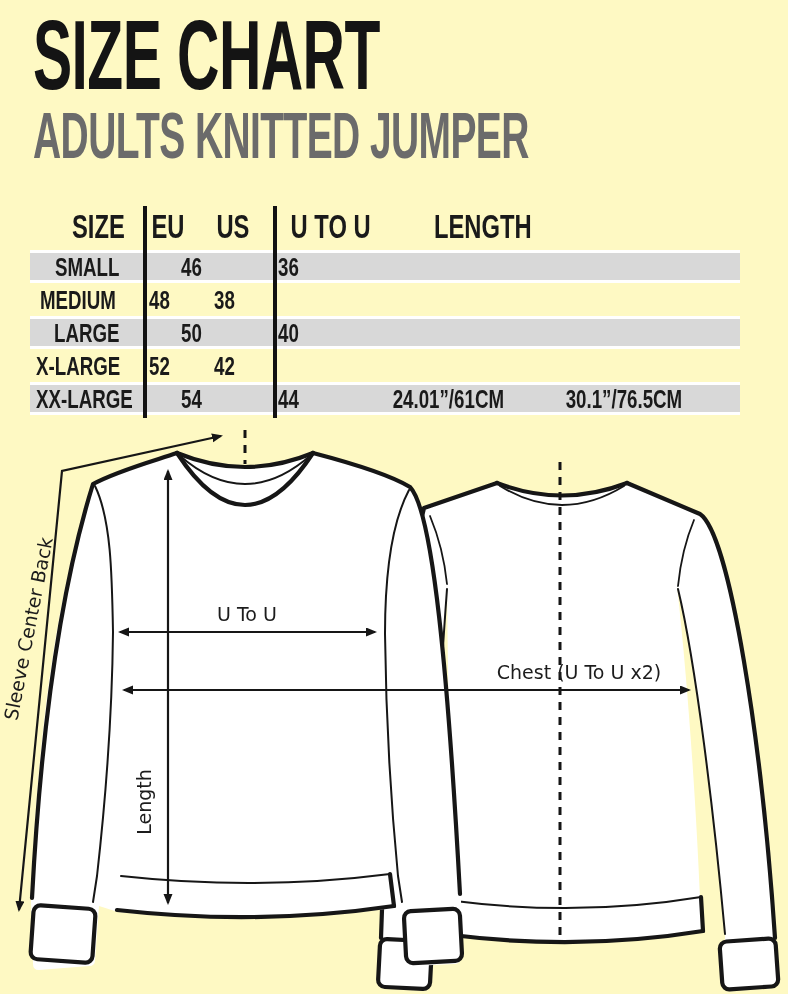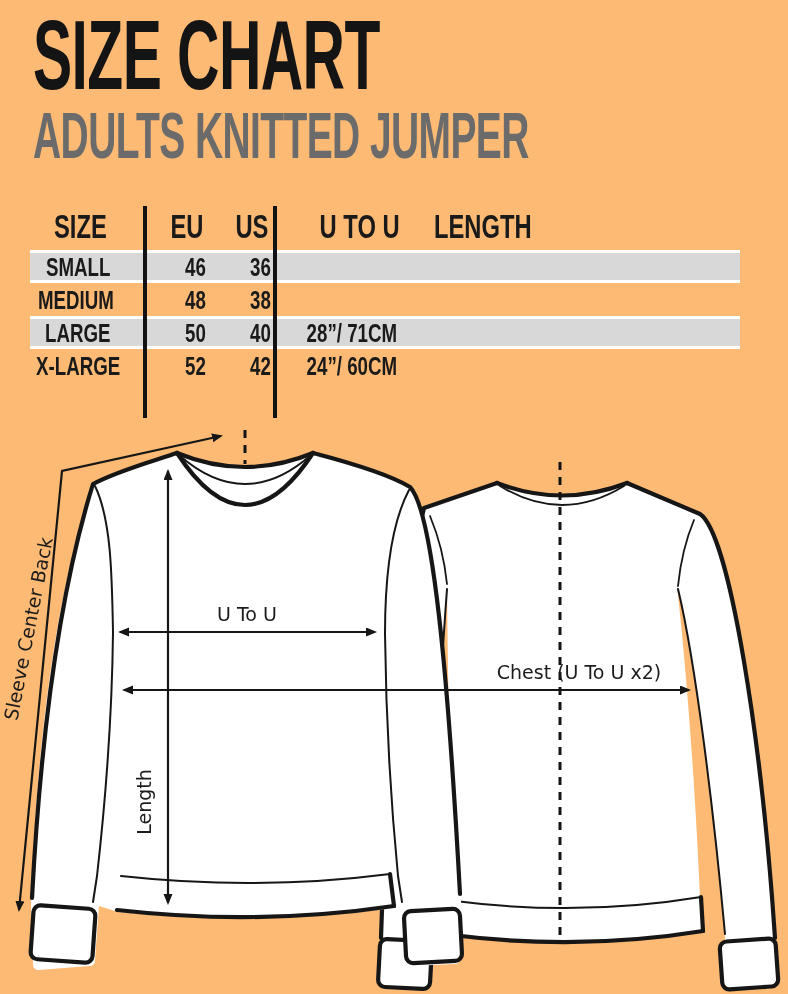--- a/index.html
+++ b/index.html
@@ -1,17 +1,17 @@
 <!DOCTYPE html>
 <html><head>
 <meta charset="utf-8">
 <style>
   html,body { margin:0; padding:0; background:#ffffff; }
   body { width:788px; height:994px; font-family:"Liberation Sans", sans-serif; }
-  .page { position:relative; width:788px; height:994px; background:#fdba74; overflow:hidden; }
+  .page { position:relative; width:788px; height:994px; background:#fef9c3; overflow:hidden; }
 
   
   .title {
     position:absolute; left:33px; top:6px;
     font-size:98px; font-weight:bold; color:#141414;
     line-height:1; white-space:nowrap;
   }
   .subtitle {
     position:absolute; left:33px; top:103px;
     font-size:65px; font-weight:bold; color:#6b6b6b;
@@ -24,23 +24,24 @@
   .trow {
     display:grid;
     grid-template-columns:115px 65px 65px 140px 130px 1fr;
     align-items:center;
   }
   .thead { height:47px; font-size:33px; }
   .tdata { height:33px; font-size:26px; }
   .tdata.band {
     background:#d8d8d8;
     box-shadow: inset 0 3px 0 #ffffff, inset 0 -3px 0 #ffffff;
+    gap: 32px;
   }
-  .cell { text-align:right; font-weight:bold; color:#1a1a1a; line-height:1; }
-  .cell.left { text-align:center; padding-left:6px; }
+  .cell { text-align:left; font-weight:bold; color:#1a1a1a; line-height:1; }
+  .cell.left { text-align:right; padding-left:6px; }
   .cell .tx { display:inline-block; transform:scaleX(0.72); transform-origin:50% 50%; white-space:nowrap; }
   .cell.left .tx { transform-origin:0 50%; }
   .vline { position:absolute; top:3px; width:4px; height:212px; background:#121212; }
   .vline.v1 { left:113px; }
   .vline.v2 { left:243px; }
 
   
   .diagram { position:absolute; left:0; top:424px; }
   .diagram text {
     font-family:"DejaVu Sans","Liberation Sans",sans-serif;
@@ -80,32 +81,38 @@
       <div class="cell left"><span class="tx">MEDIUM</span></div>
       <div class="cell"><span class="tx">48</span></div>
       <div class="cell"><span class="tx">38</span></div>
       <div></div>
     </div>
 
     <div class="trow tdata band">
       <div class="cell left"><span class="tx">LARGE</span></div>
       <div class="cell"><span class="tx">50</span></div>
       <div class="cell"><span class="tx">40</span></div>
-      <div class="cell"><span class="tx">28”/ 71CM</span></div>
       <div></div>
     </div>
 
     <div class="trow tdata">
       <div class="cell left"><span class="tx">X-LARGE</span></div>
       <div class="cell"><span class="tx">52</span></div>
       <div class="cell"><span class="tx">42</span></div>
-      <div class="cell"><span class="tx">24”/ 60CM</span></div>
       <div></div>
     </div>
 
+    <div class="trow tdata band">
+      <div class="cell left"><span class="tx">XX-LARGE</span></div>
+      <div class="cell"><span class="tx">54</span></div>
+      <div class="cell"><span class="tx">44</span></div>
+      <div class="cell"><span class="tx">24.01”/61CM</span></div>
+      <div class="cell"><span class="tx">30.1”/76.5CM</span></div>
+      <div></div>
+    </div>
 
     <div class="vline v1"></div>
     <div class="vline v2"></div>
   </div>
 
   <svg class="diagram" width="788" height="570" viewBox="0 0 788 570">
     <defs>
       <marker id="ah" markerWidth="12" markerHeight="10" refX="9" refY="4.5" orient="auto-start-reverse" markerUnits="userSpaceOnUse">
         <path d="M0,0 L11,4.5 L0,9 z" fill="#161616"></path>
       </marker>

